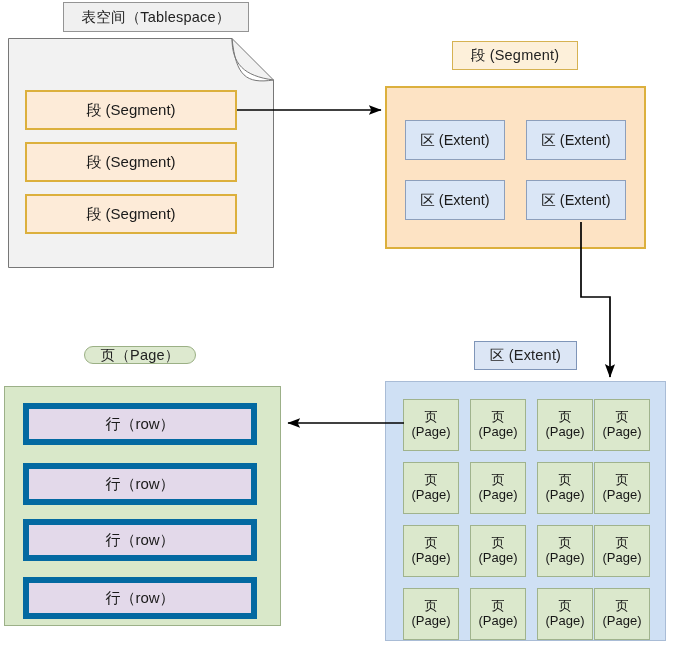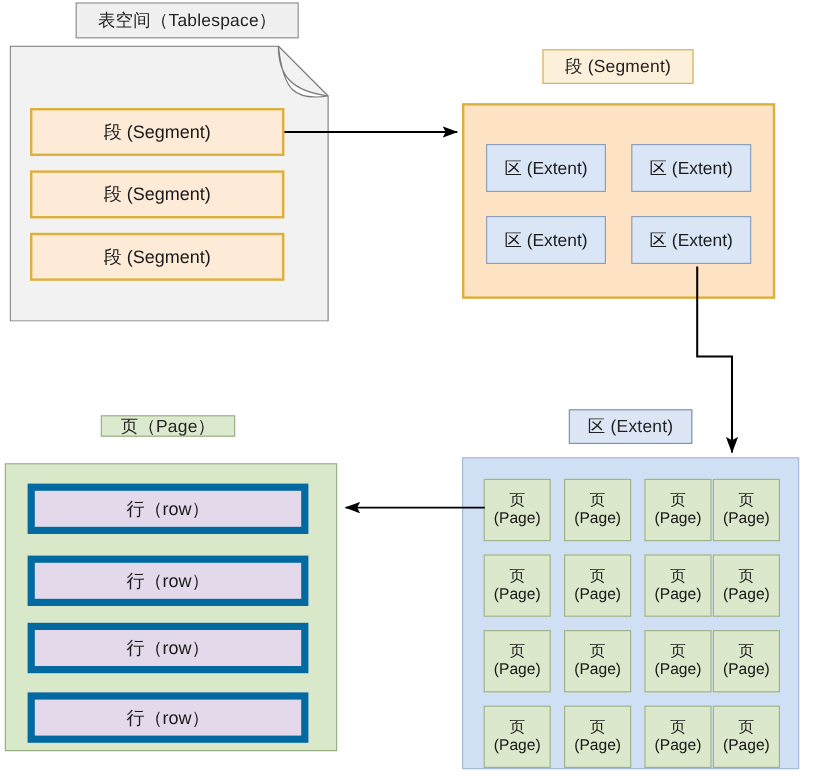--- a/index.html
+++ b/index.html
@@ -239,21 +239,21 @@
     <div class="item item-page" style="left:151px; top:206px; width:56px; height:52px;">
         <span>页</span>
         <span>(Page)</span>
       </div>
     <div class="item item-page" style="left:208px; top:206px; width:56px; height:52px;">
         <span>页</span>
         <span>(Page)</span>
       </div>
   </div>
 
-  <div class="chip page" style="left:84px; top:346px; width:112px; height:18px;">页（Page）</div>
+  <div class="chip page" style="left:84px; top:346px; width:112px; height:18px;border-radius:11px;">页（Page）</div>
 
   <div class="node box-page" style="left:4px; top:386px; width:277px; height:240px;">
     <div class="item item-row" style="left:18px; top:16px; width:234px; height:42px;">行（row）</div>
     <div class="item item-row" style="left:18px; top:76px; width:234px; height:42px;">行（row）</div>
     <div class="item item-row" style="left:18px; top:132px; width:234px; height:42px;">行（row）</div>
     <div class="item item-row" style="left:18px; top:190px; width:234px; height:42px;">行（row）</div>
   </div>
 
   <svg id="arrows" viewBox="0 0 686 651">
     <defs>

